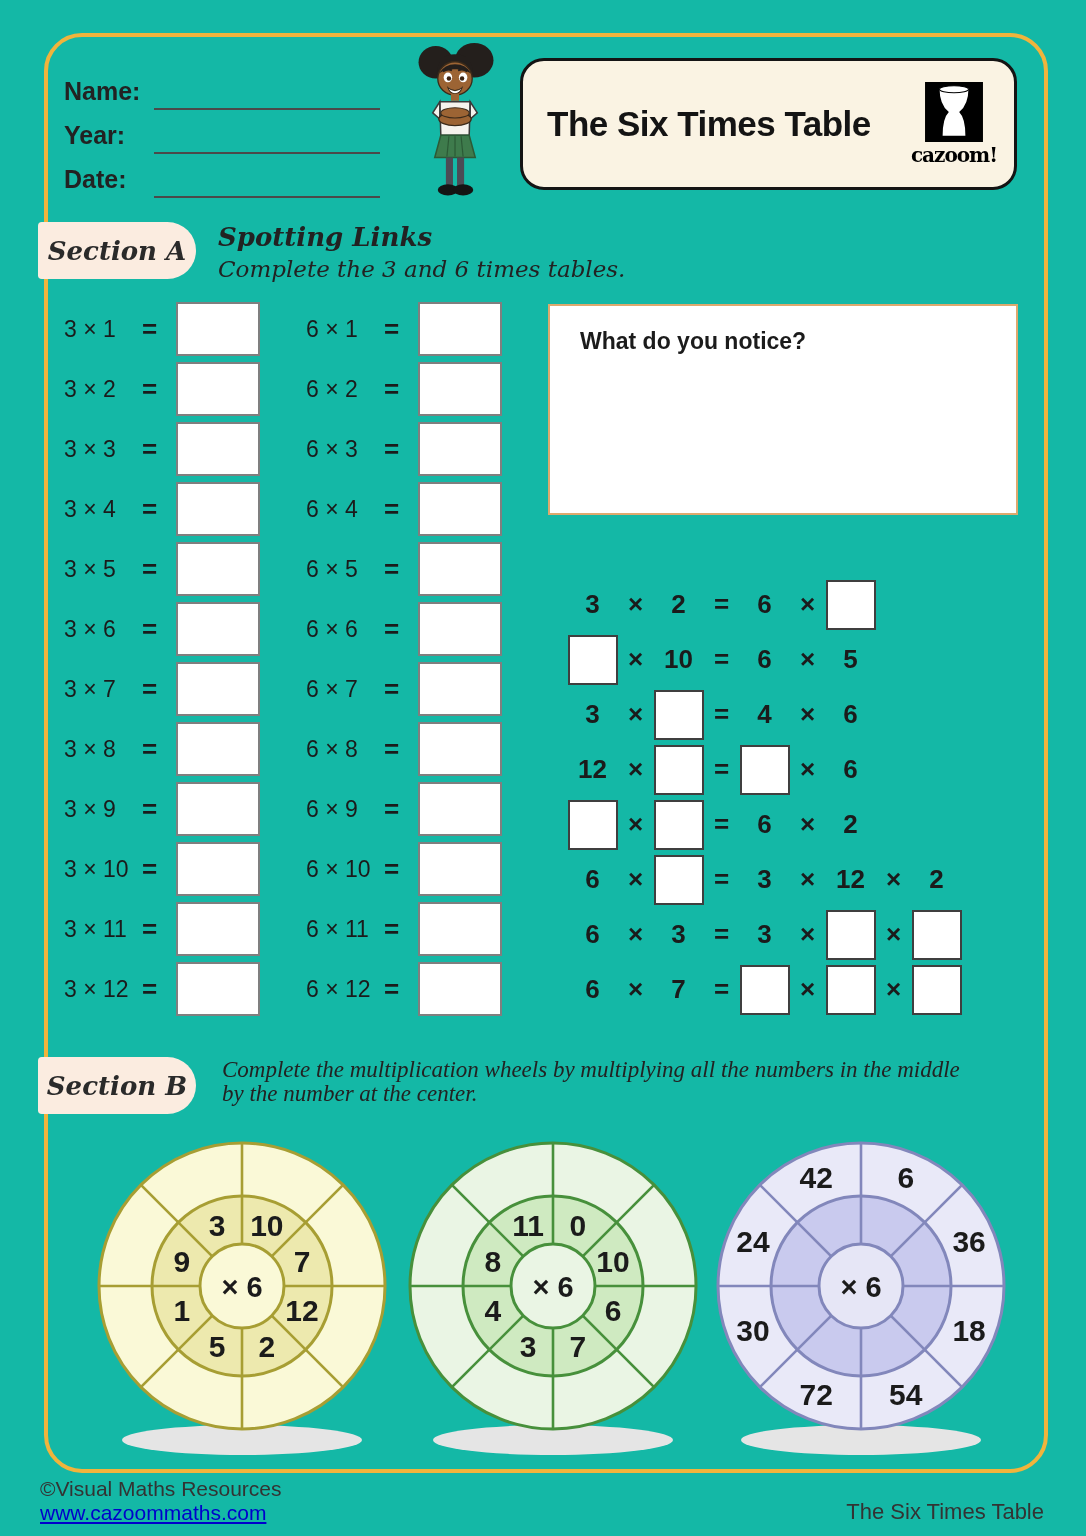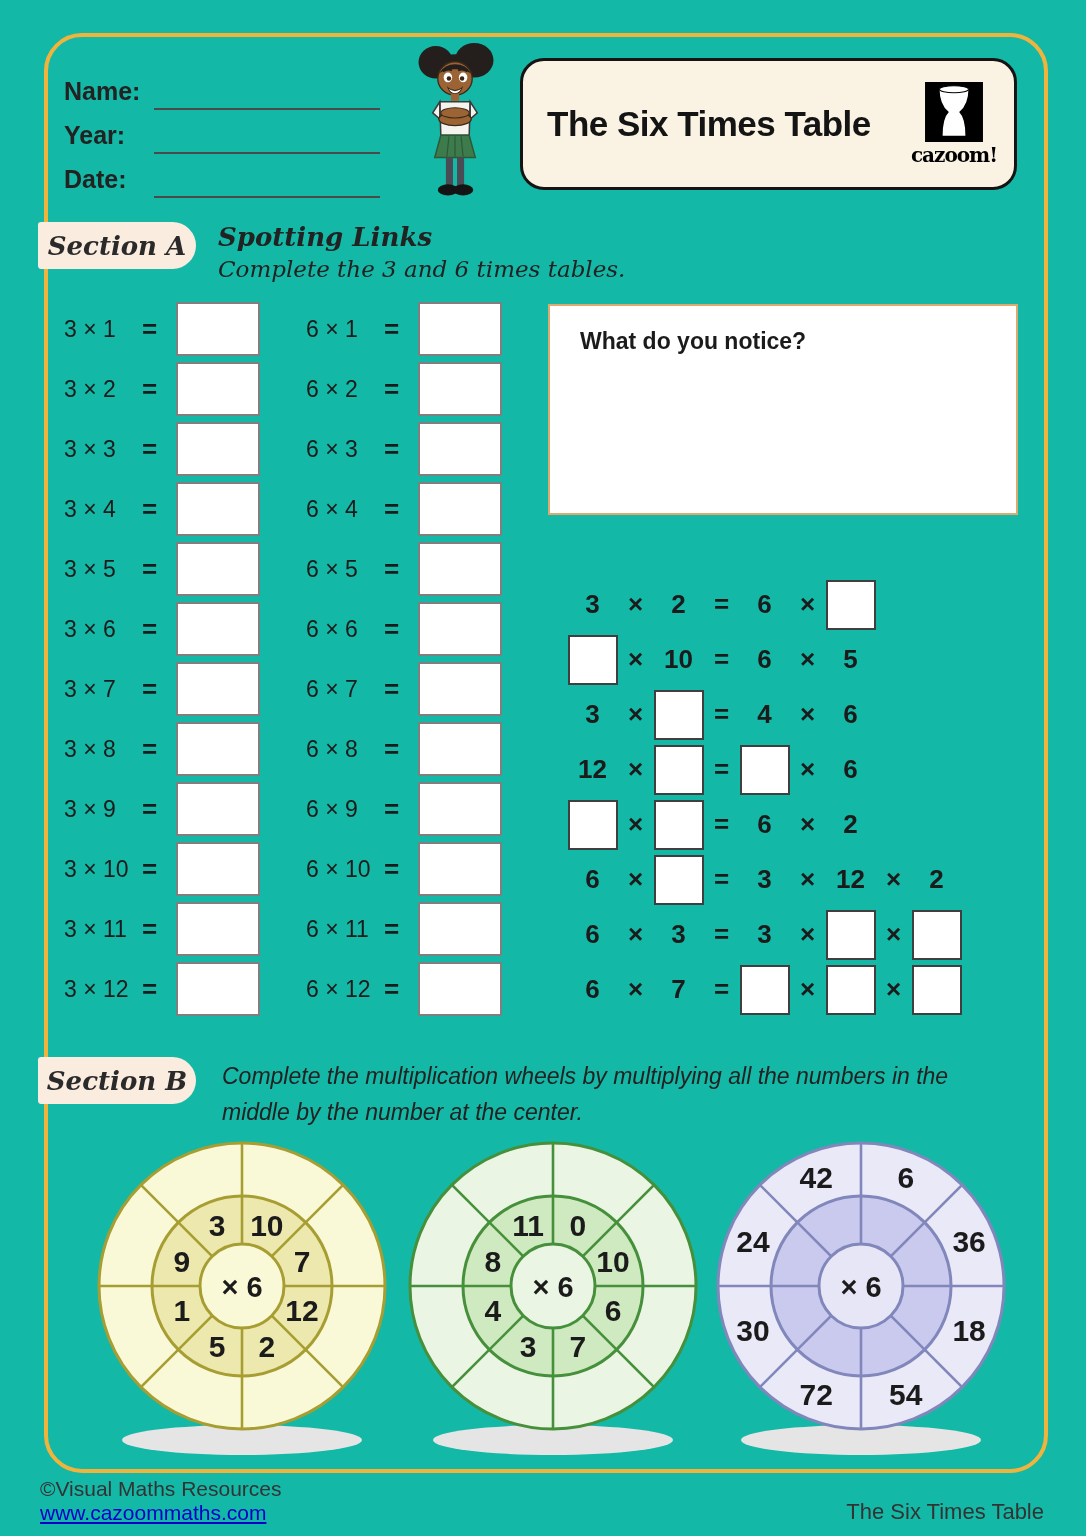--- a/index.html
+++ b/index.html
@@ -22,21 +22,21 @@
   .title-box{
     position:absolute;left:520px;top:58px;width:497px;height:132px;box-sizing:border-box;
     background:#FAF3E3;border:3.5px solid #141414;border-radius:24px;
     display:flex;align-items:center;
   }
   .title-text{flex:1;padding-left:24px;font-size:35px;font-weight:bold;letter-spacing:-0.5px;color:#141414;}
   .logo-block{width:92px;display:flex;flex-direction:column;align-items:center;margin-right:14px;}
   .logo-word{font-family:"DejaVu Serif",serif;font-weight:bold;font-size:20px;letter-spacing:-1px;color:#000;margin-top:1px;}
   
   .section-label{
-    position:absolute;left:38px;width:158px;height:47px;background:#FBECE0;
+    position:absolute;left:38px;width:158px;height:57px;background:#FBECE0;
     border-radius:4px 30px 30px 4px;display:flex;align-items:center;justify-content:center;
     font-family:"DejaVu Serif",serif;font-style:italic;font-weight:bold;font-size:26px;color:#2a2a2a;
   }
   .sa-heading{position:absolute;left:218px;top:222px;font-family:"DejaVu Serif",serif;font-style:italic;font-weight:bold;font-size:26px;color:#222;}
   .sa-instruction{position:absolute;left:218px;top:256px;font-family:"DejaVu Serif",serif;font-style:italic;font-size:23px;color:#222;}
   
   .tt-col{position:absolute;top:299px;}
   .tt-row{display:flex;align-items:center;height:60px;}
   .tt-label{width:78px;font-size:23px;font-weight:400;}
   .tt-eq{width:28px;font-size:26px;font-weight:600;}
@@ -45,21 +45,21 @@
   .notice-box{position:absolute;left:548px;top:304px;width:470px;height:211px;box-sizing:border-box;border:2px solid #DEA96E;background:#fff;padding-left:36px;}
   .notice-label{position:absolute;left:30px;top:22px;font-size:23px;font-weight:bold;color:#1b1b1b;}
   .calc-heading{position:absolute;left:573px;top:534px;font-size:23px;font-weight:bold;color:#1b1b1b;}
   
   .calc-rows{position:absolute;left:571px;top:577px;}
   .calc-row{display:flex;align-items:center;height:55px;}
   .calc-cell{width:43px;display:flex;align-items:center;justify-content:center;flex:none;}
   .calc-cell span{font-size:26px;font-weight:600;}
   .calc-box{width:50px;height:50px;border:2px solid #3F3F3F;background:#fff;box-sizing:border-box;flex:none;}
   
-  .sb-instruction{position:absolute;left:222px;top:1058px;width:758px;font-family:Liberation Sans, sans-serif;font-style:italic;font-size:23px;line-height:36px;color:#222;}
+  .sb-instruction{position:absolute;left:222px;top:1058px;width:758px;font-family:Liberation Serif, serif;font-style:italic;font-size:23px;line-height:24px;color:#222;}
   .wheel{position:absolute;top:1136px;}
   
   .foot-copy{position:absolute;left:40px;top:1477px;font-size:21px;color:#333;}
   .foot-link{position:absolute;left:40px;top:1501px;font-size:21px;color:#0000CC;text-decoration:underline;cursor:pointer;}
   .foot-title{position:absolute;right:42px;top:1499px;font-size:22px;color:#333;}
 </style>
 </head>
 <body>
 
 <div class="page">

